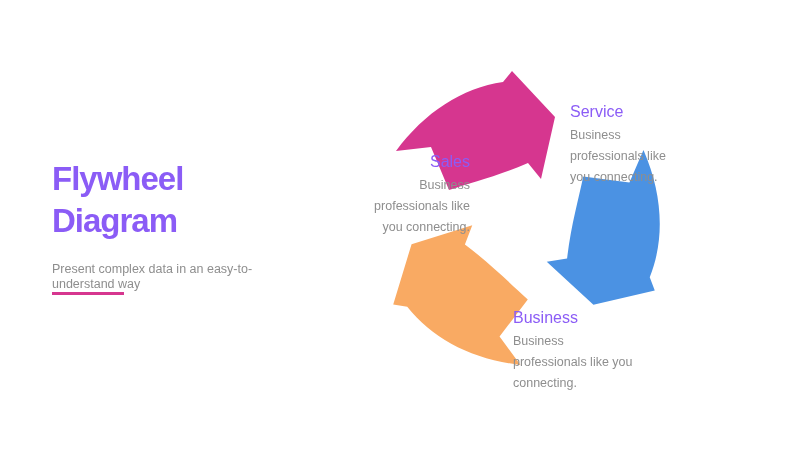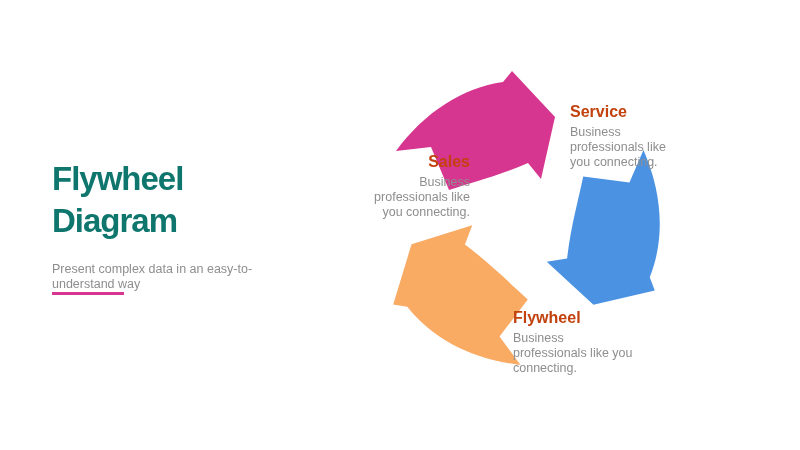--- a/index.html
+++ b/index.html
@@ -21,21 +21,21 @@
   .title-block {
     position: absolute;
     left: 52px; top: 158px;
     width: 195px;
   }
   .title-block h1 {
     font-size: 33px;
     line-height: 42px;
     font-weight: 700;
     letter-spacing: -1px;
-    color: #0f766e;
+    color: #8b5cf6;
   }
   .subtitle {
     position: absolute;
     left: 52px; top: 246px;
     width: 234px;
     font-size: 12.5px;
     line-height: 14.5px;
     color: #8e8e8e;
     margin-top: 16px;
   }
@@ -53,27 +53,27 @@
     width: 800px; height: 450px;
   }
 
   
   .step {
     position: absolute;
     width: 118px;
   }
   .step h3 {
     font-size: 16px;
-    font-weight: 700;
-    color: #c2410c;
+    font-weight: 400;
+    color: #8b5cf6;
     margin-bottom: 4px;
   }
   .step p {
     font-size: 12.5px;
-    line-height: 15px;
+    line-height: 21px;
     color: #8e8e8e;
   }
   .step-sales     { left: 352px; top: 153px; text-align: right; }
   .step-service   { left: 570px; top: 103px; }
   .step-marketing { left: 513px; top: 309px; width: 122px; }
 </style>
 </head>
 <body>
 
 <div class="slide">
@@ -105,17 +105,17 @@
     <h3>Sales</h3>
     <p>Business professionals like you connecting.</p>
   </div>
 
   <div class="step step-service">
     <h3>Service</h3>
     <p>Business professionals like you connecting.</p>
   </div>
 
   <div class="step step-marketing">
-    <h3>Flywheel</h3>
+    <h3>Business</h3>
     <p>Business professionals like you connecting.</p>
   </div>
 
 </div>
 
 </body></html>

